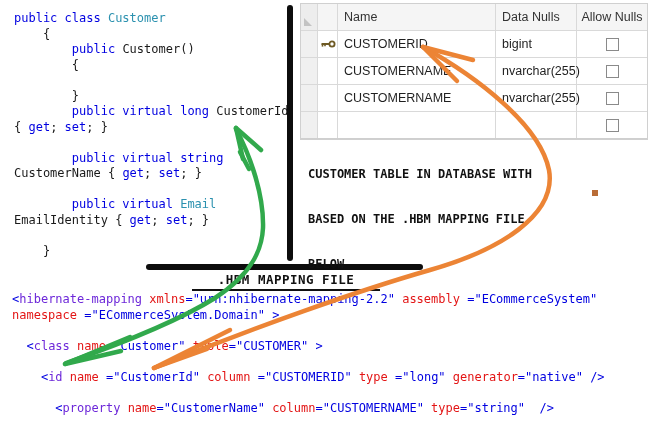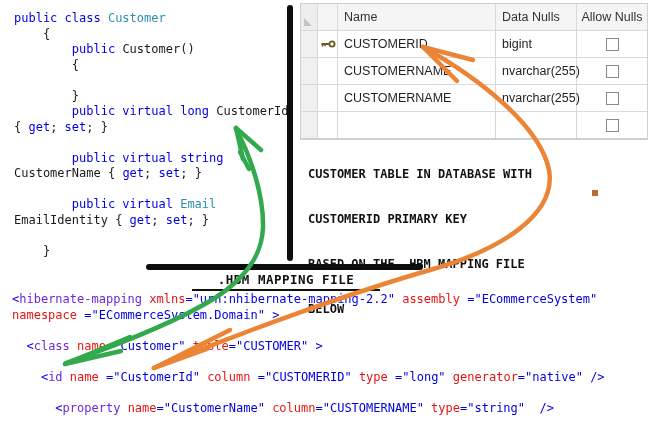--- a/index.html
+++ b/index.html
@@ -132,21 +132,20 @@
           <div class="tcell c-type"></div>
           <div class="tcell c-null">
             <span class="checkbox"></span>
           </div>
         </div>
       </div>
   </div>
 
   <div class="annotation">
     <div>CUSTOMER TABLE IN DATABASE WITH</div>
-    <div>CUSTOMERID PRIMARY KEY</div>
     <div>BASED ON THE .HBM MAPPING FILE</div>
     <div>BELOW</div>
   </div>
 
   <div class="orange-dot"></div>
 
   <div class="hbm-label">.HBM MAPPING FILE</div>
 
   <pre class="code code-xml"><div><span class="tk-xbr">&lt;</span><span class="tk-xel">hibernate-mapping</span><span class="tk-pl"> </span><span class="tk-xat">xmlns</span><span class="tk-xval">="urn:nhibernate-mapping-2.2"</span><span class="tk-pl"> </span><span class="tk-xat">assembly</span><span class="tk-pl"> </span><span class="tk-xval">="ECommerceSystem"</span></div><div><span class="tk-xat">namespace</span><span class="tk-pl"> </span><span class="tk-xval">="ECommerceSystem.Domain"</span><span class="tk-pl"> </span><span class="tk-xbr">&gt;</span></div><div>&nbsp;</div><div><span class="tk-pl">  </span><span class="tk-xbr">&lt;</span><span class="tk-xel">class</span><span class="tk-pl"> </span><span class="tk-xat">name</span><span class="tk-xval">="Customer"</span><span class="tk-pl"> </span><span class="tk-xat">table</span><span class="tk-xval">="CUSTOMER"</span><span class="tk-pl"> </span><span class="tk-xbr">&gt;</span></div><div>&nbsp;</div><div><span class="tk-pl">    </span><span class="tk-xbr">&lt;</span><span class="tk-xel">id</span><span class="tk-pl"> </span><span class="tk-xat">name</span><span class="tk-pl"> </span><span class="tk-xval">="CustomerId"</span><span class="tk-pl"> </span><span class="tk-xat">column</span><span class="tk-pl"> </span><span class="tk-xval">="CUSTOMERID"</span><span class="tk-pl"> </span><span class="tk-xat">type</span><span class="tk-pl"> </span><span class="tk-xval">="long"</span><span class="tk-pl"> </span><span class="tk-xat">generator</span><span class="tk-xval">="native"</span><span class="tk-pl"> </span><span class="tk-xbr">/&gt;</span></div><div>&nbsp;</div><div><span class="tk-pl">      </span><span class="tk-xbr">&lt;</span><span class="tk-xel">property</span><span class="tk-pl"> </span><span class="tk-xat">name</span><span class="tk-xval">="CustomerName"</span><span class="tk-pl"> </span><span class="tk-xat">column</span><span class="tk-xval">="CUSTOMERNAME"</span><span class="tk-pl"> </span><span class="tk-xat">type</span><span class="tk-xval">="string"</span><span class="tk-pl">  </span><span class="tk-xbr">/&gt;</span></div></pre>
 

